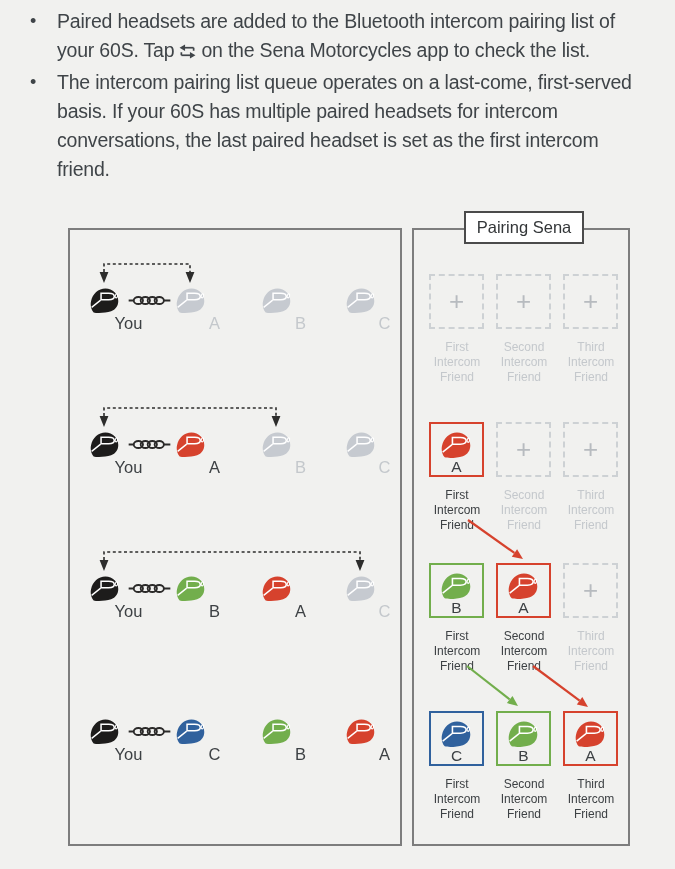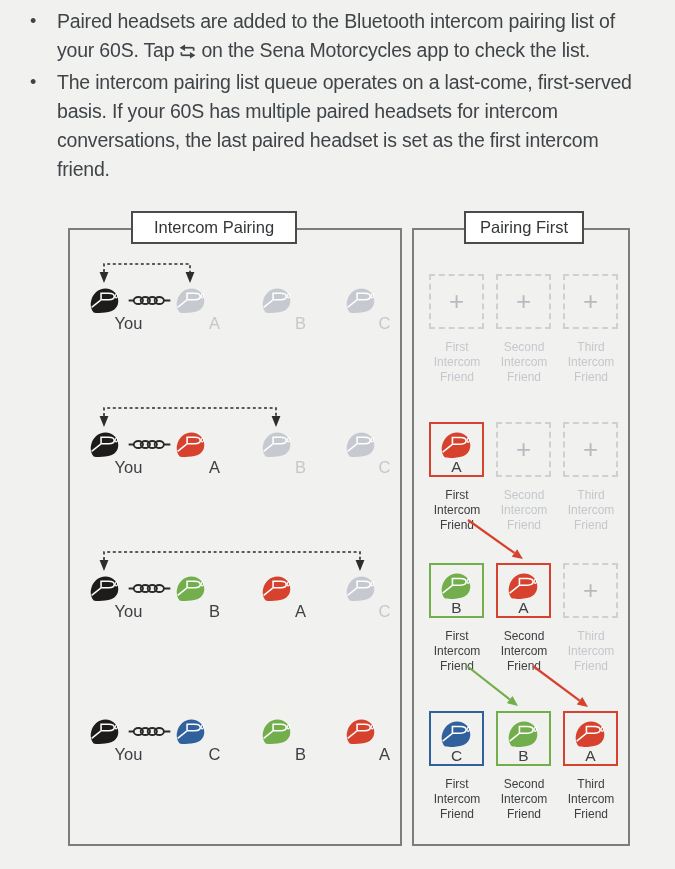--- a/index.html
+++ b/index.html
@@ -77,24 +77,23 @@
               <polygon points="12.6,9.6 12.6,16.4 18.4,13" fill="currentColor"></polygon>
             </svg></span><span>on the Sena Motorcycles app to check the list.</span></span>
     </div>
     <div class="bullet-row">
       <span class="bullet-glyph">•</span>
       <span class="bullet-text">The intercom pairing list queue operates on a last-come, first-served basis. If your 60S has multiple paired headsets for intercom conversations, the last paired headset is set as the first intercom friend.</span>
     </div>
   </div>
 
   <div class="panel" style="left:68px;top:228px;width:334px;height:618px;"></div>
-  <div class="panel-title" style="left:131px;top:211px;width:166px;height:33px;">Intercom Pairing</div>
 
   <div class="panel" style="left:412px;top:228px;width:218px;height:618px;"></div>
-  <div class="panel-title" style="left:464px;top:211px;width:120px;height:33px;">Pairing First</div>
+  <div class="panel-title" style="left:464px;top:211px;width:120px;height:33px;">Pairing Sena</div>
 
   <span class="helmet" style="left: 89px; top: 287px; width: 31px; height: 26px; color: rgb(29, 28, 27);">
       <svg viewBox="0 0 40 34">
         <use href="#helmet-shape"></use>
       </svg>
     </span>
   <span class="hlabel dark" style="left:83px;top:314px;width:43px;">You</span>
   <span class="chain" style="left: 127px; top: 294px; width: 45px; height: 13px; color: rgb(43, 42, 41);">
       <svg viewBox="0 0 46 14">
         <use href="#chain-shape"></use>

